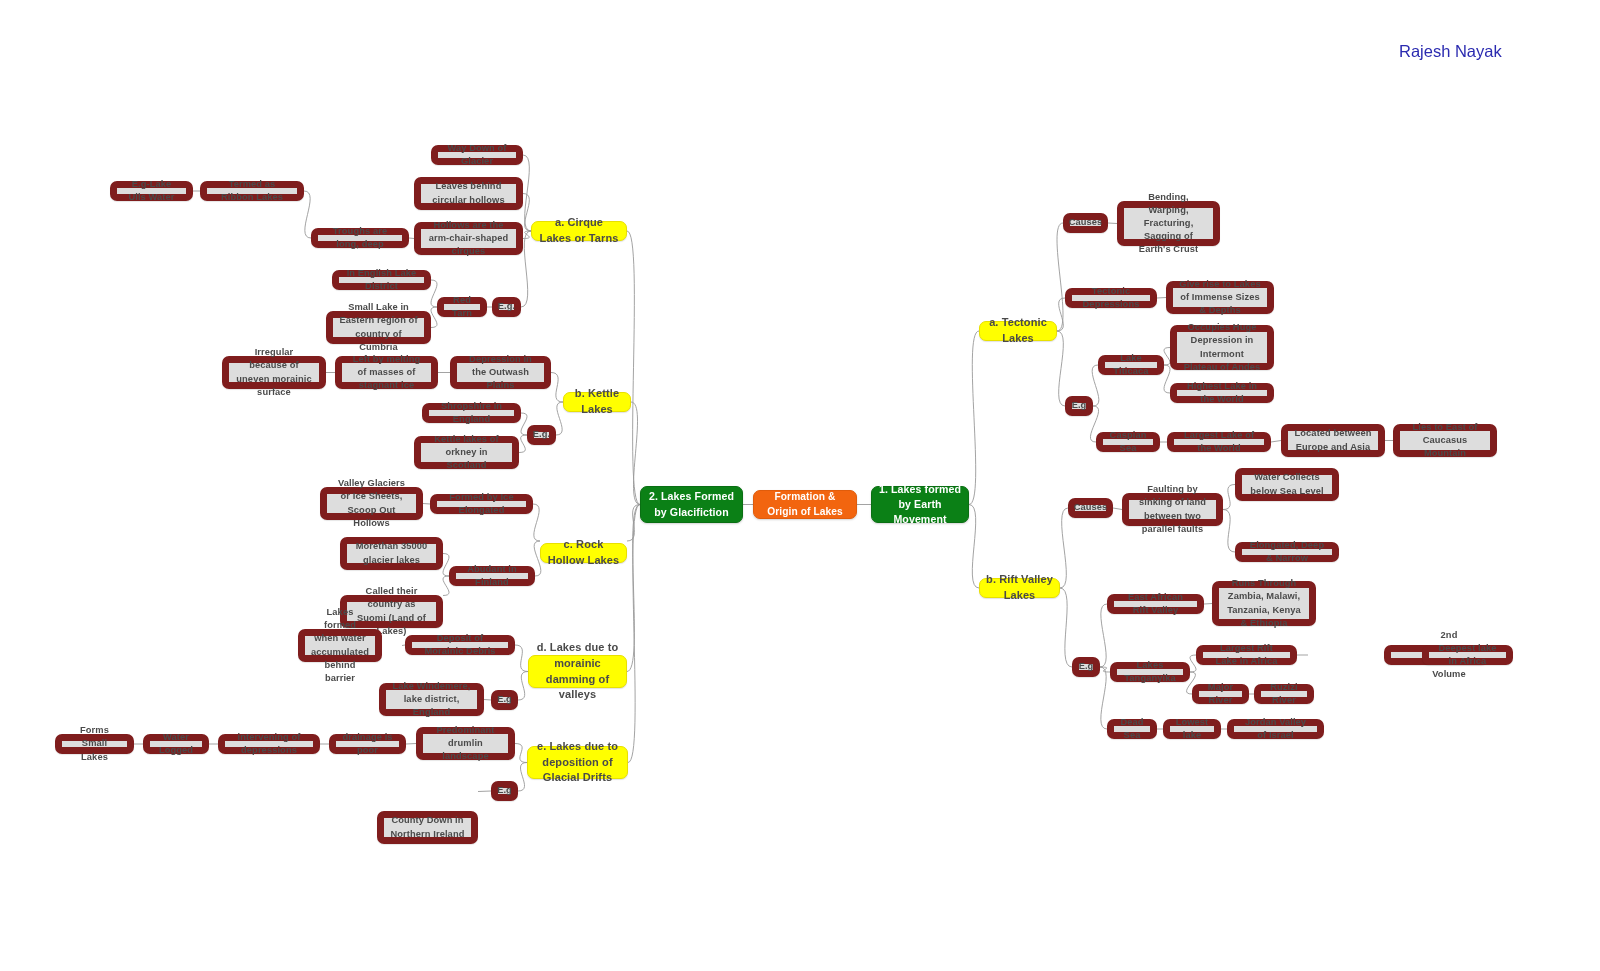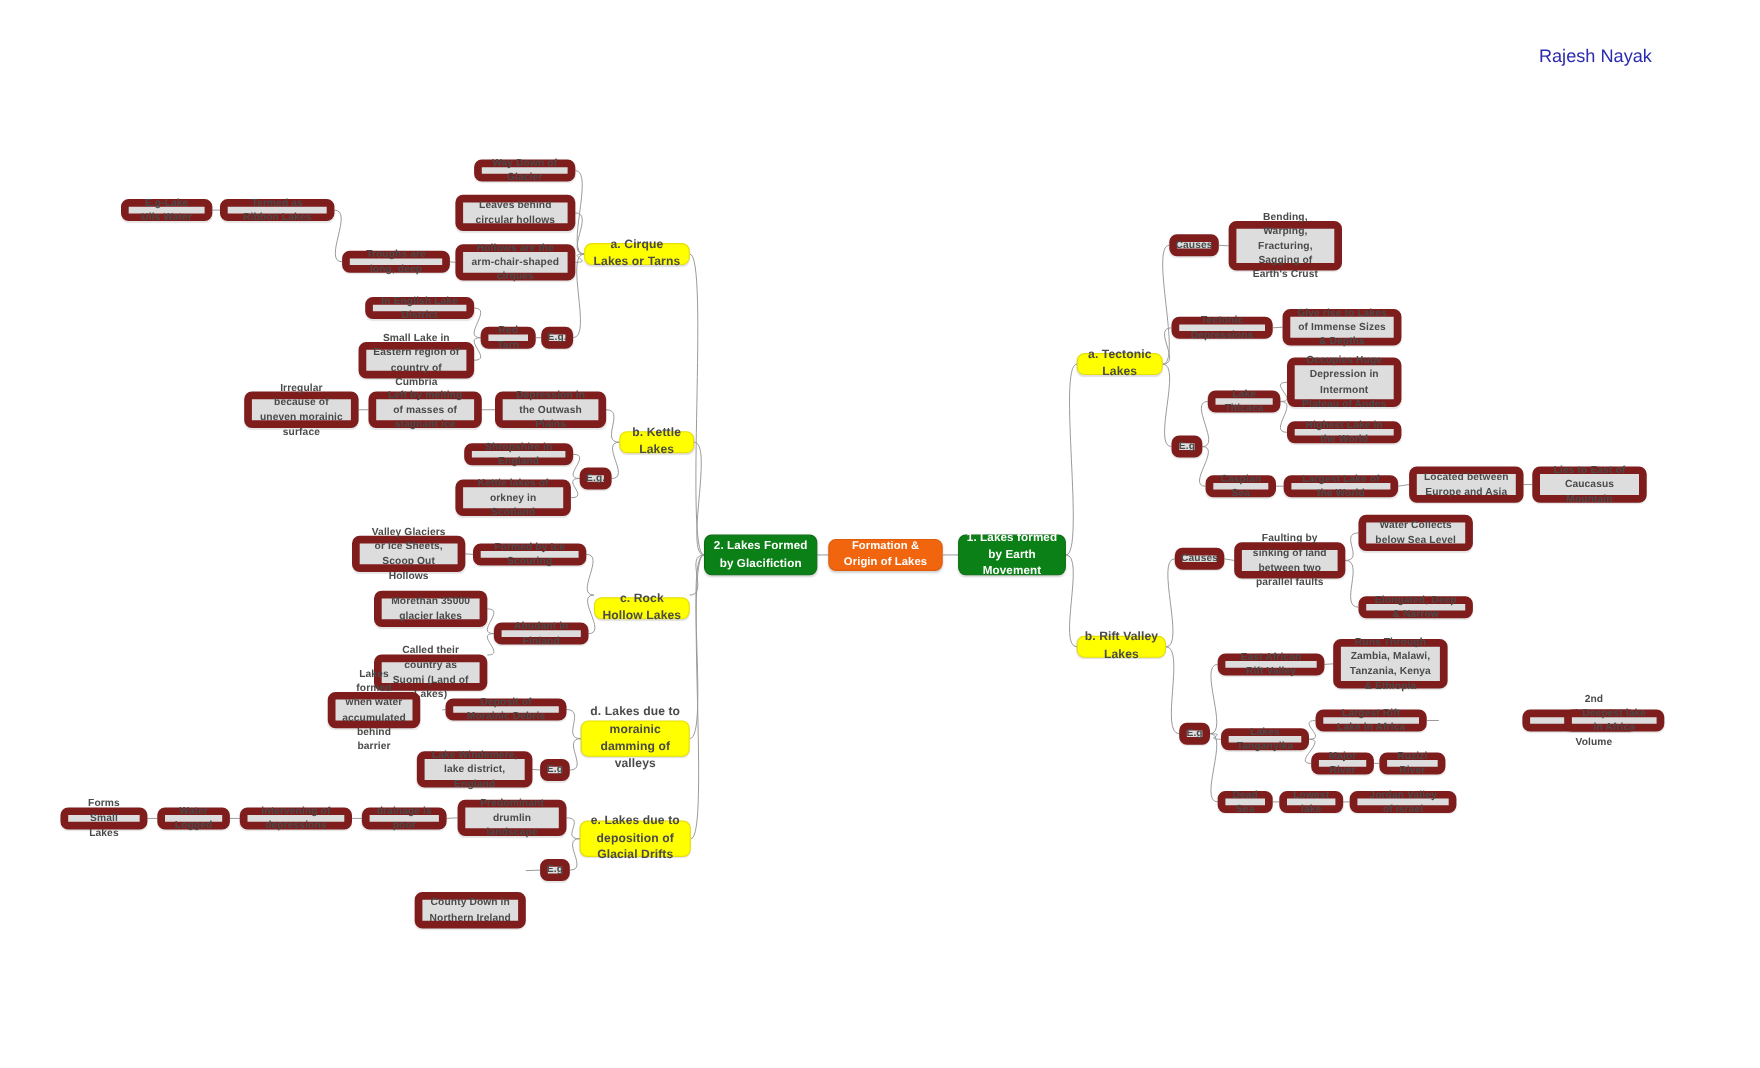--- a/index.html
+++ b/index.html
@@ -205,21 +205,21 @@
       <div class="node grey" style="left: 332px; top: 270px; width: 99px; height: 20px;">In English Lake District</div>
       <div class="node grey" style="left: 326px; top: 311px; width: 105px; height: 33px;">Small Lake in Eastern region of country of Cumbria</div>
       <div class="node yellow" style="left: 563px; top: 392px; width: 68px; height: 20px;">b. Kettle Lakes</div>
       <div class="node grey" style="left: 450px; top: 356px; width: 101px; height: 33px;">Depression in the Outwash Plains</div>
       <div class="node grey" style="left: 335px; top: 356px; width: 103px; height: 33px;">Left by melting of masses of stagnant ice</div>
       <div class="node grey" style="left: 222px; top: 356px; width: 104px; height: 33px;">Irregular because of uneven morainic surface</div>
       <div class="node grey" style="left: 527px; top: 425px; width: 29px; height: 20px;">E.g.</div>
       <div class="node grey" style="left: 422px; top: 403px; width: 99px; height: 20px;">Shropshire in England</div>
       <div class="node grey" style="left: 414px; top: 436px; width: 105px; height: 33px;">Kettle lakes of orkney in Scotland</div>
       <div class="node yellow" style="left: 540px; top: 543px; width: 87px; height: 20px;">c. Rock Hollow Lakes</div>
-      <div class="node grey" style="left: 430px; top: 494px; width: 103px; height: 20px;">Formed by Ice Scouring</div>
+      <div class="node grey" style="left: 430px; top: 494px; width: 103px; height: 20px;">Formed by Ice Elongated</div>
       <div class="node grey" style="left: 320px; top: 487px; width: 103px; height: 33px;">Valley Glaciers or Ice Sheets, Scoop Out Hollows</div>
       <div class="node grey" style="left: 449px; top: 566px; width: 86px; height: 20px;">Abudant in Finland</div>
       <div class="node grey" style="left: 340px; top: 537px; width: 103px; height: 33px;">Morethan 35000 glacier lakes</div>
       <div class="node grey" style="left: 340px; top: 595px; width: 103px; height: 33px;">Called their country as Suomi (Land of Lakes)</div>
       <div class="node yellow" style="left: 528px; top: 655px; width: 99px; height: 33px;">d. Lakes due to morainic damming of valleys</div>
       <div class="node grey" style="left: 405px; top: 635px; width: 110px; height: 20px;">Deposit of Morainic Debris</div>
       <div class="node grey" style="left: 298px; top: 629px; width: 84px; height: 33px;">Lakes formed when water accumulated behind barrier</div>
       <div class="node grey" style="left: 491px; top: 690px; width: 27px; height: 20px;">E.g</div>
       <div class="node grey" style="left: 379px; top: 683px; width: 105px; height: 33px;">Lake Windemere, lake district, England</div>
       <div class="node yellow" style="left: 527px; top: 746px; width: 101px; height: 33px;">e. Lakes due to deposition of Glacial Drifts</div>

